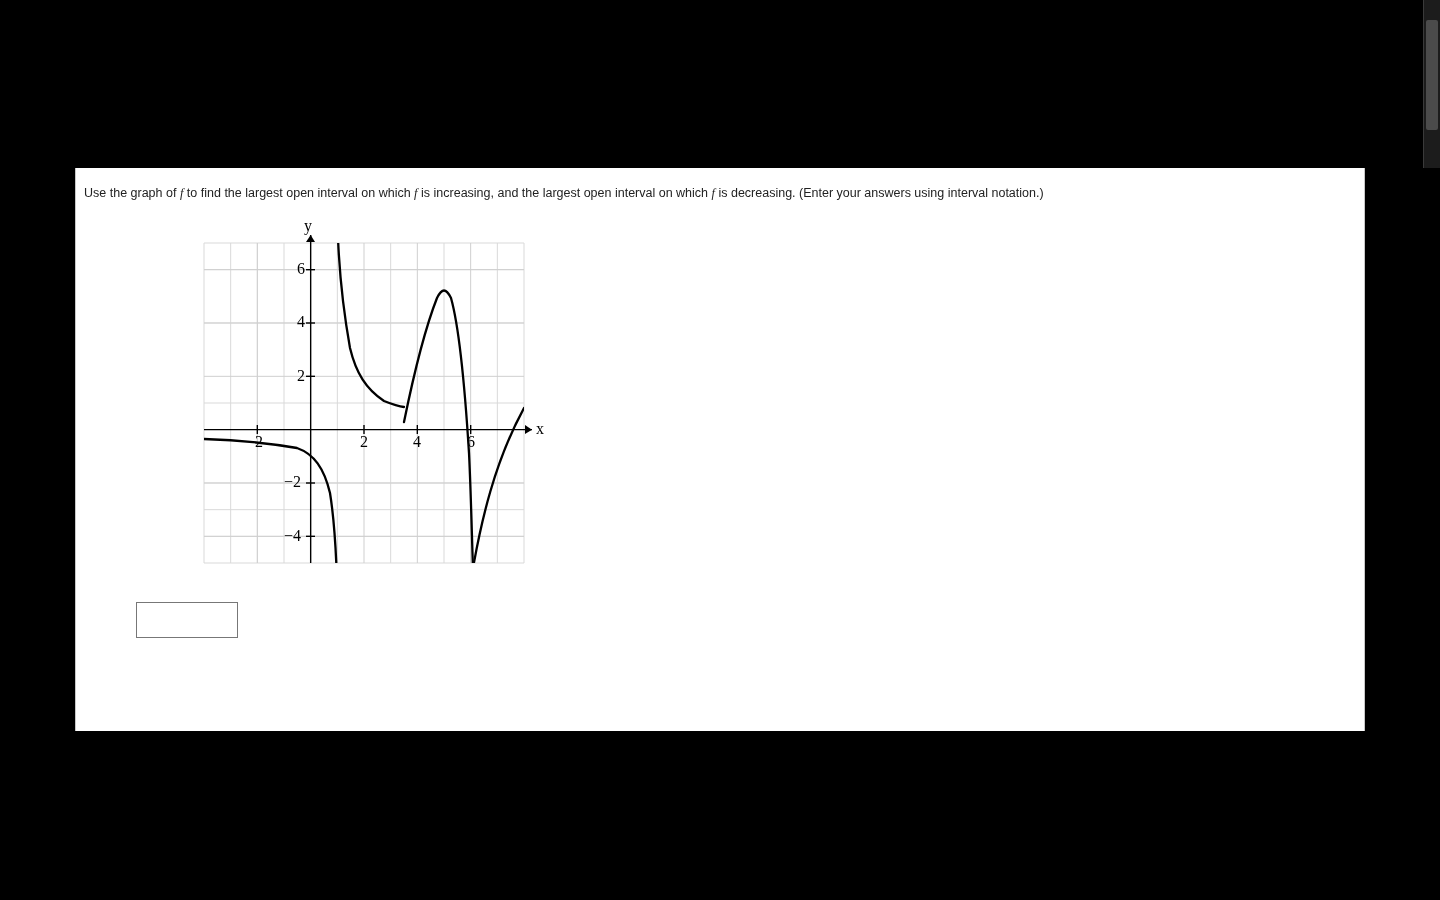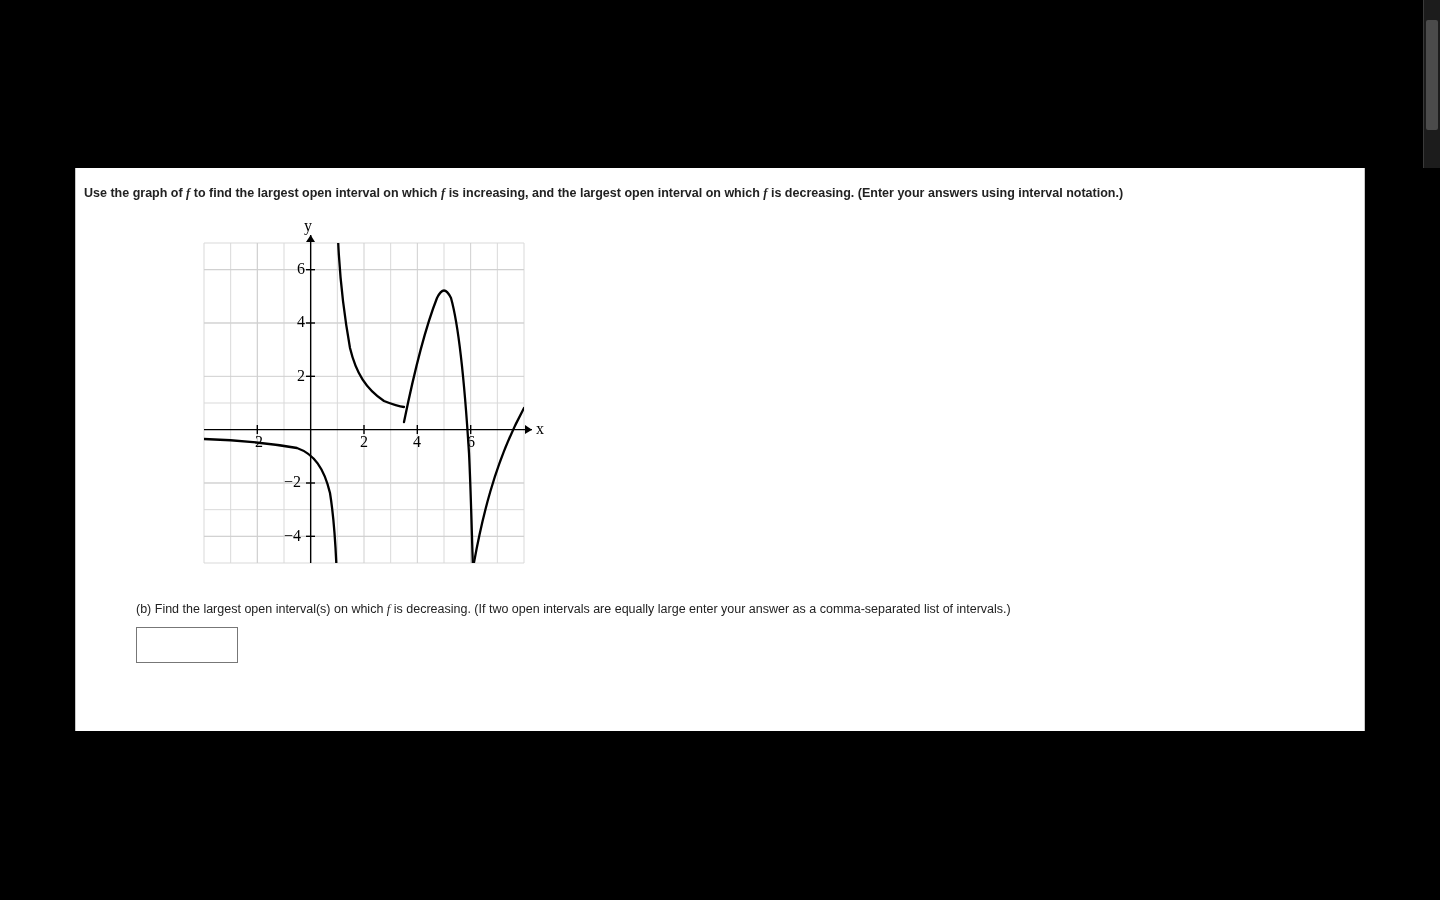--- a/index.html
+++ b/index.html
@@ -42,21 +42,20 @@
     top: 168px;
     width: 1288px;
     height: 563px;
     background: #ffffff;
     border-left: 1px solid #c7c7c7;
     border-right: 1px solid #c7c7c7;
   }
   .prompt-text {
     padding: 17px 8px 8px 8px;
     line-height: 1.4;
-    font-weight: bold;
   }
   .graph-wrap {
     margin: 12px 0 8px 108px;
     width: 370px;
   }
   .questions {
     margin: 16px 0 0 60px;
   }
   .question { margin-bottom: 24px; }
   .question-label { margin-bottom: 10px; display: block; }
@@ -187,21 +186,18 @@
                    C 287 270, 288 320, 289 345"></path>
 
           <path d="M 289 345
                    C 297 300, 310 240, 340 185"></path>
         </g>
       </svg>
     </div>
 
     <div class="questions">
       <div class="question">
-        <span class="question-label">
-          <span>(b) Find the largest open interval(s) on which </span><span class="serif">f</span><span> is decreasing. (If two open intervals are equally large enter your answer as a comma-separated list of intervals.)</span>
-        </span>
         <input class="answer-input" type="text" style="">
       </div>
     </div>
 
   </div>
 </div>
 
 </body></html>

